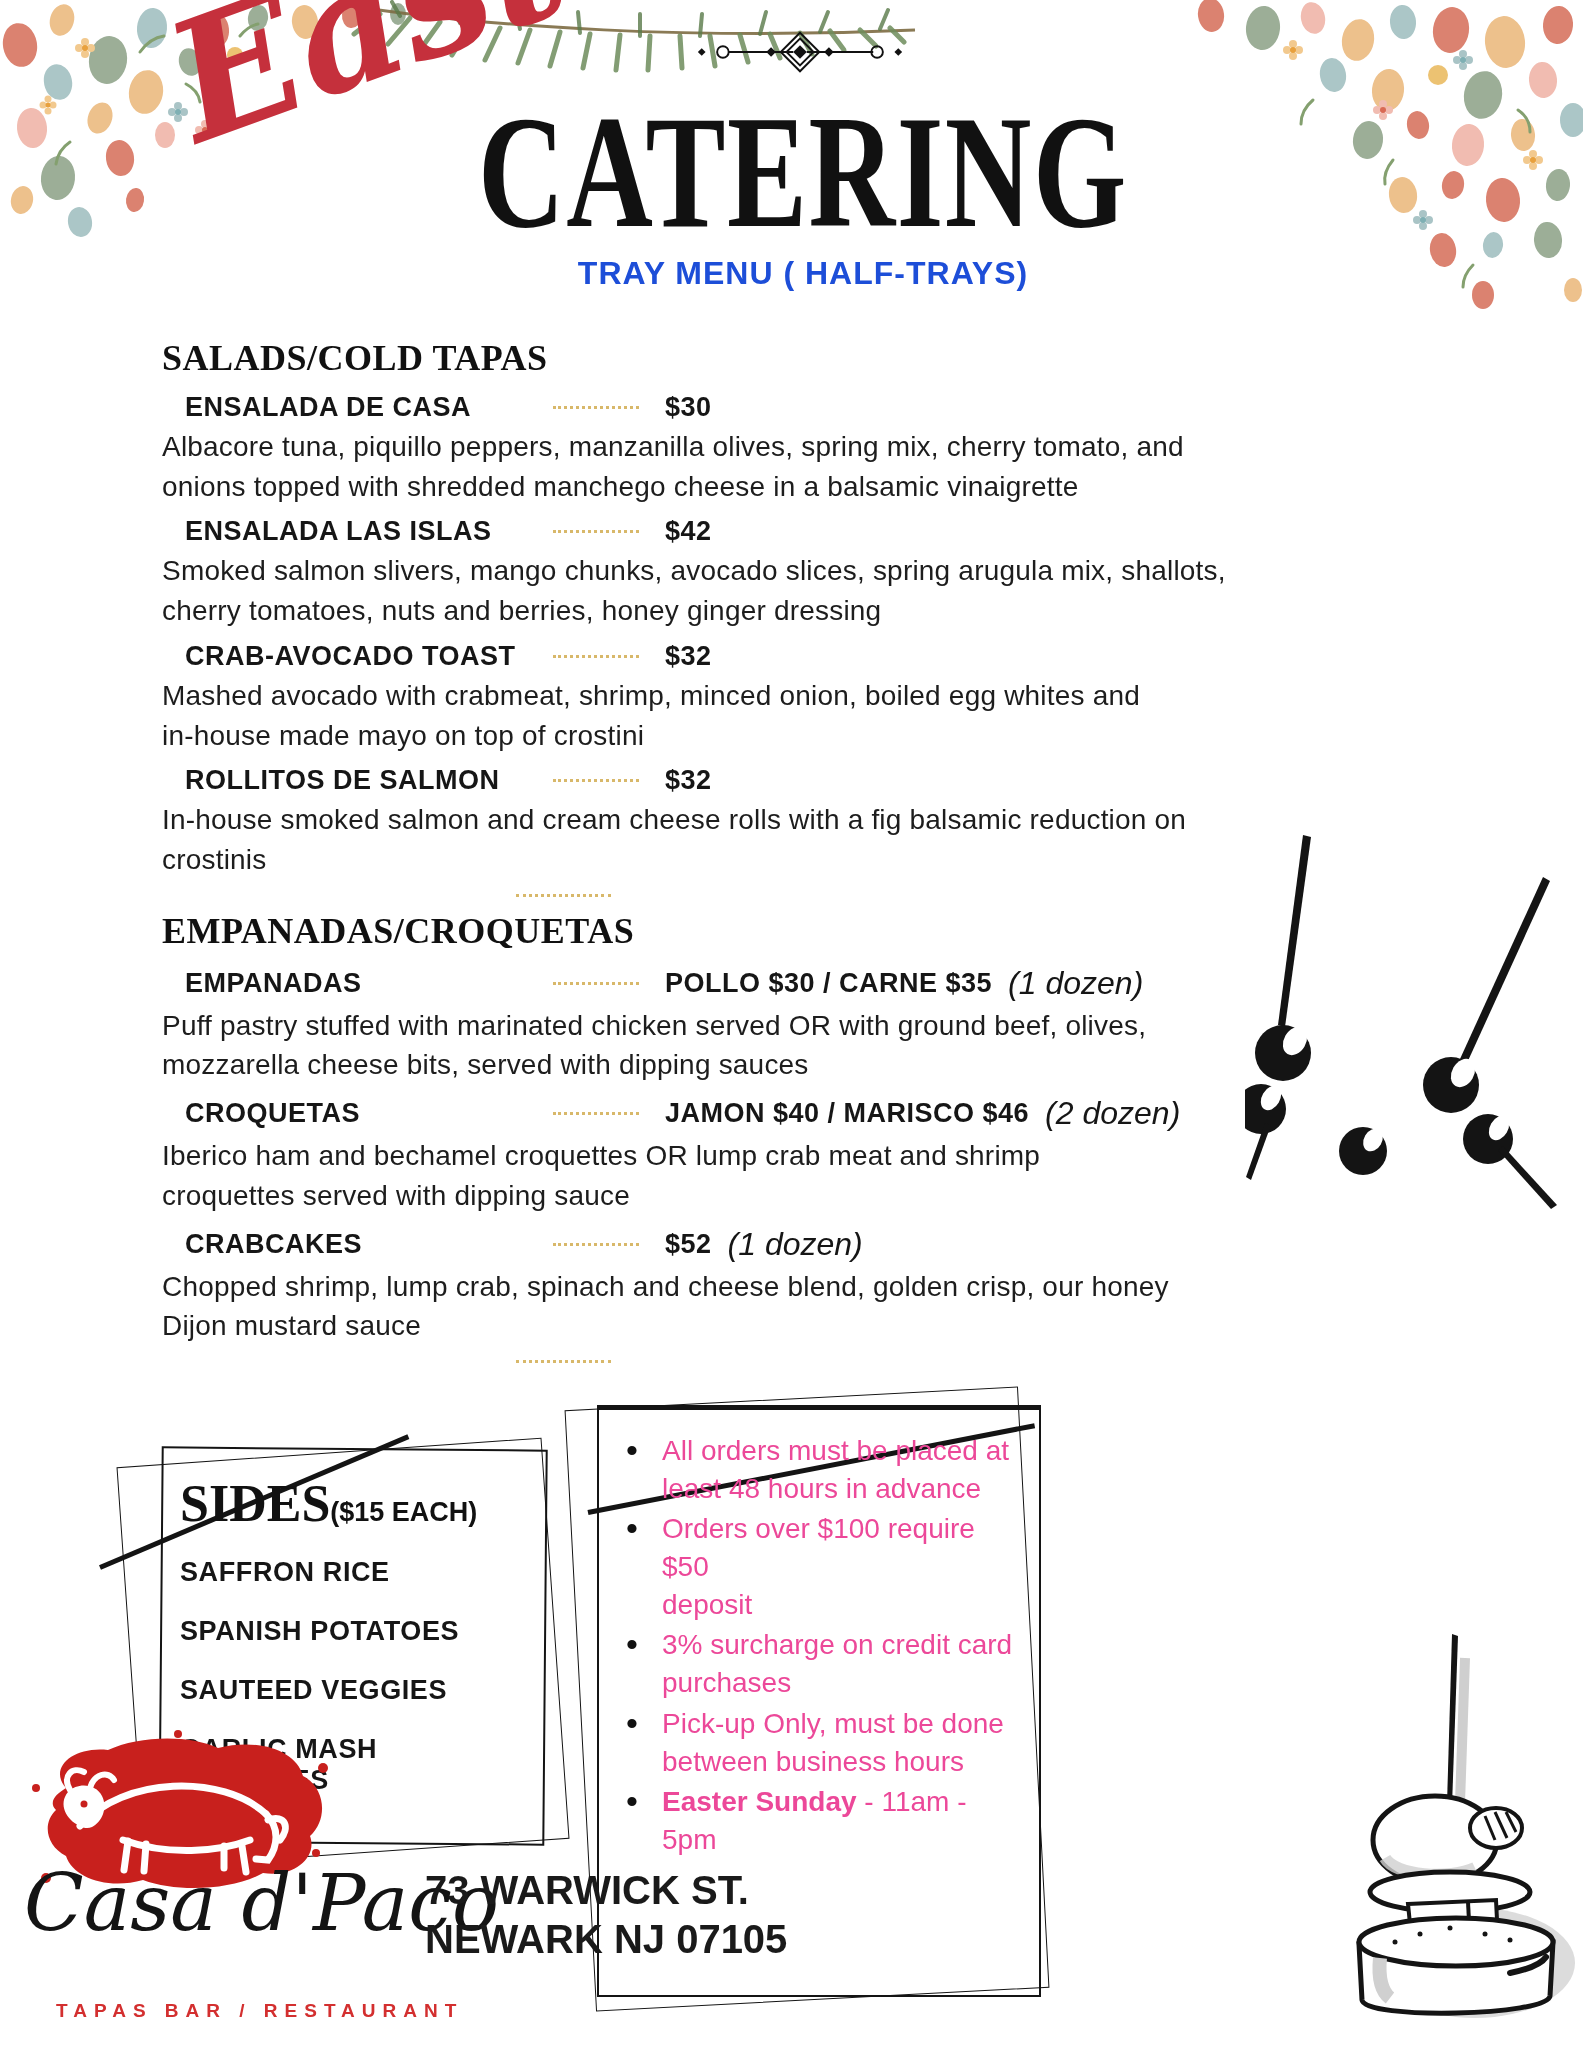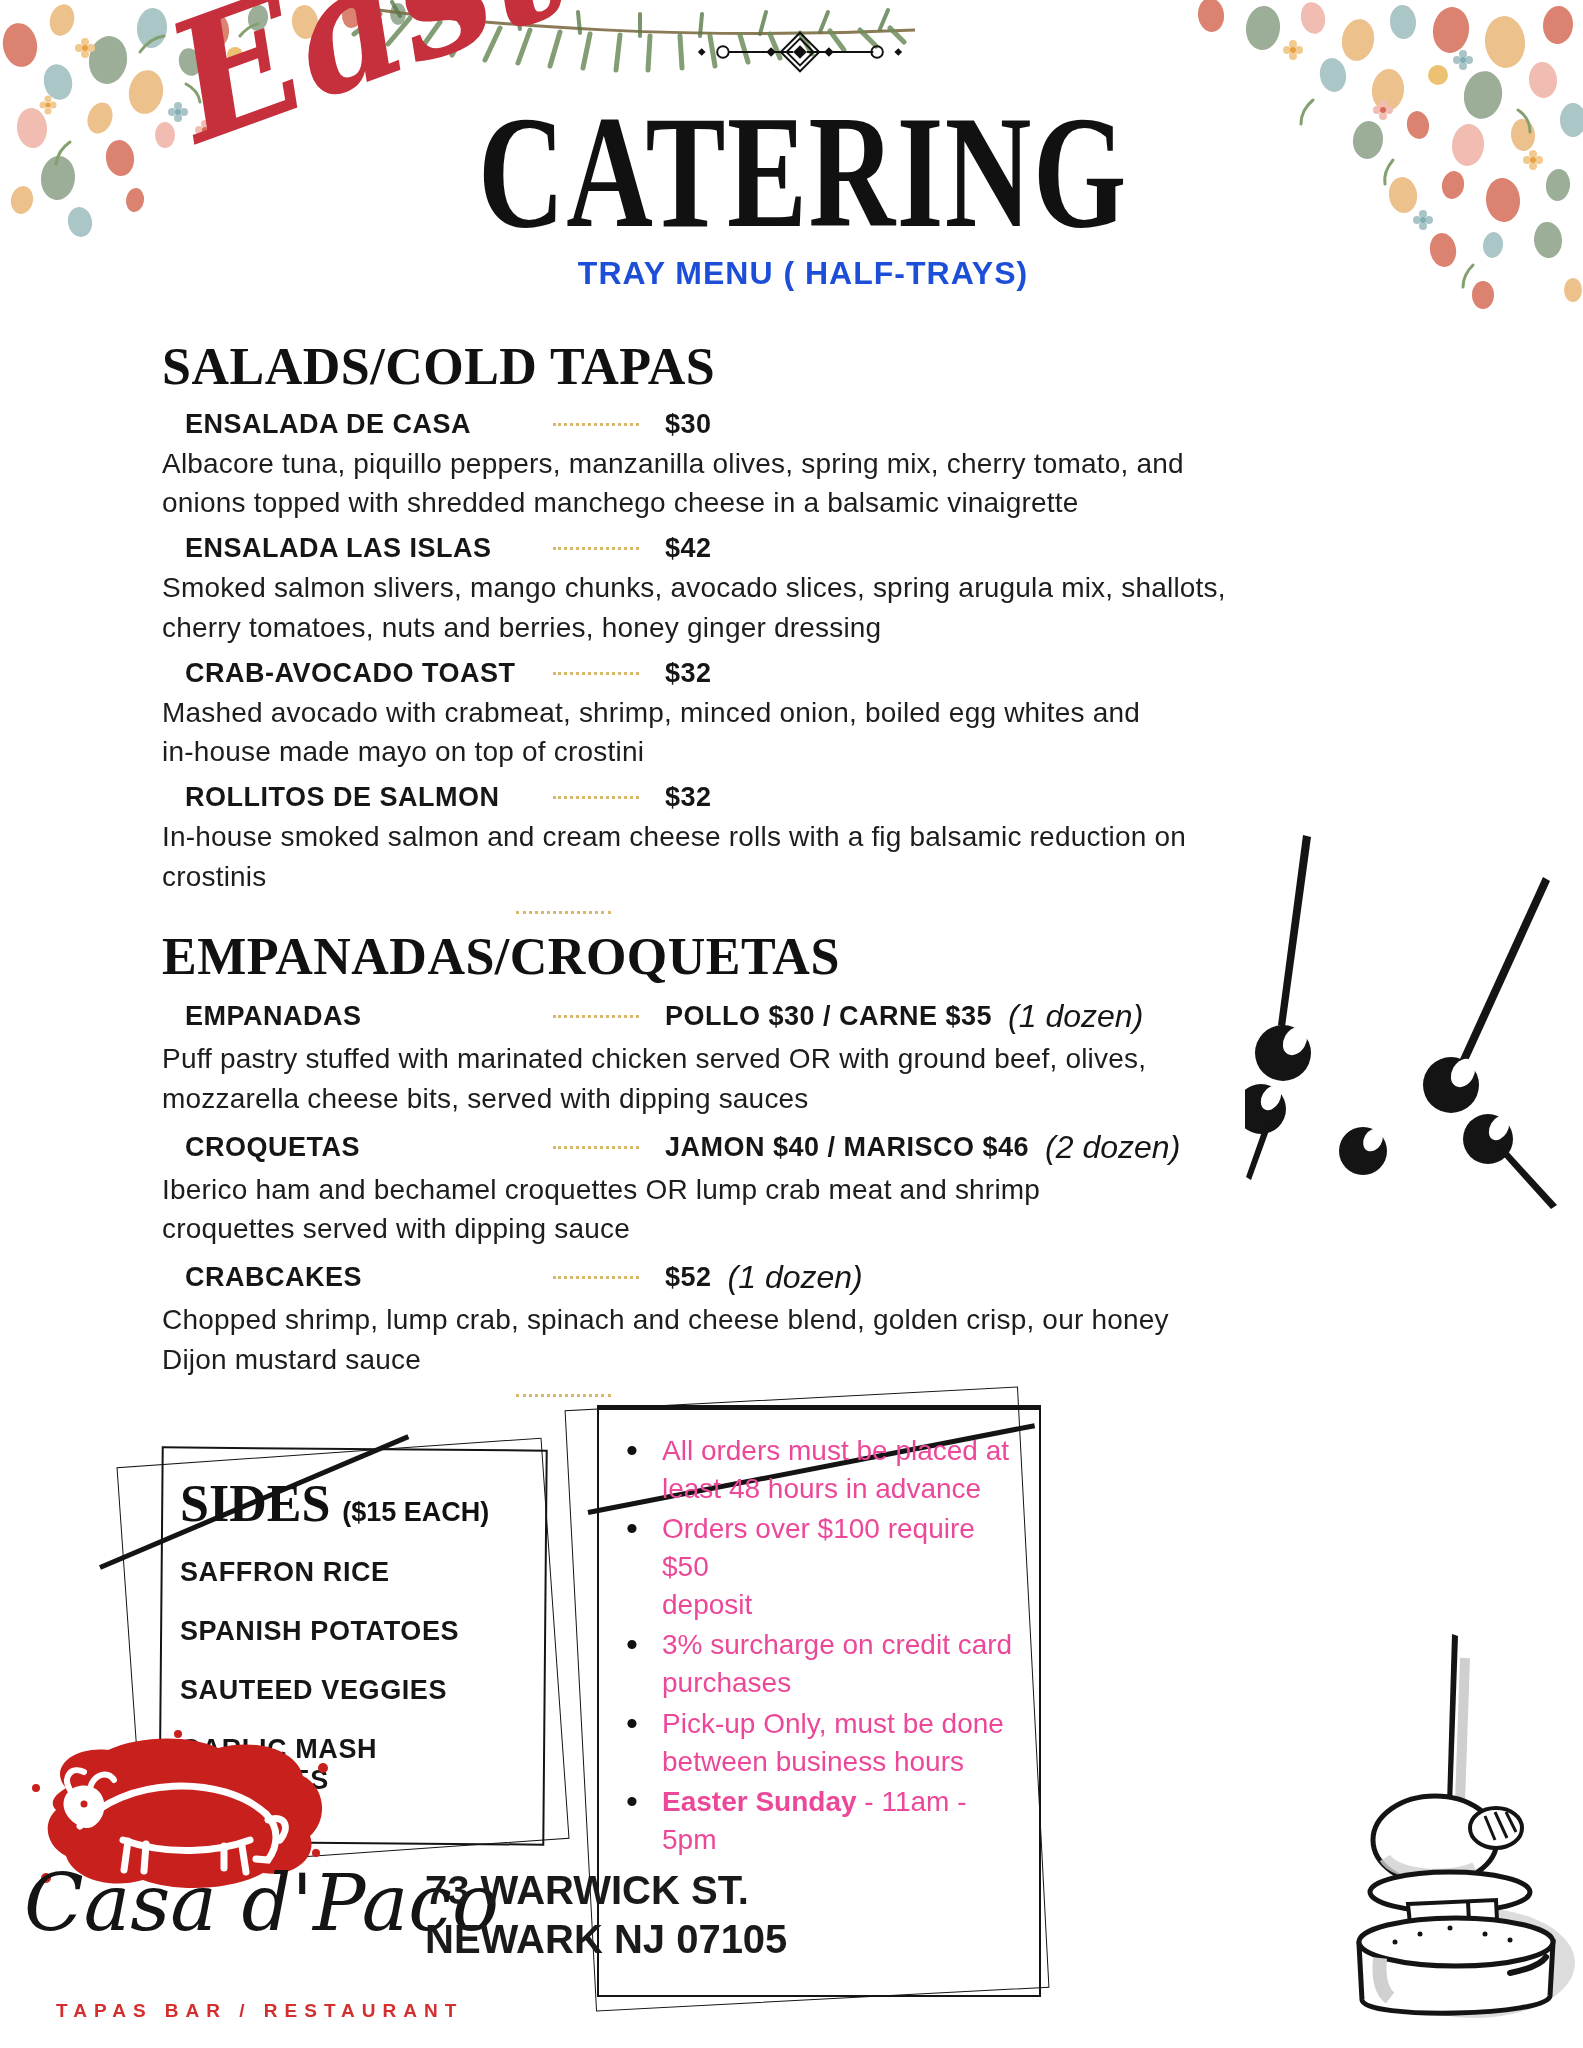--- a/index.html
+++ b/index.html
@@ -17,40 +17,40 @@
       font-style:italic;font-weight:bold;font-size:165px;line-height:1;color:#c5303c;
       transform:rotate(-20deg);transform-origin:left top;z-index:5;}
   .title-catering{position:absolute;left:478px;top:92px;font-family:"Liberation Serif",serif;
       font-weight:bold;font-size:160px;line-height:1;letter-spacing:2px;color:#111;
       transform:scaleX(0.75);transform-origin:left top;white-space:nowrap;}
   .title-sub{position:absolute;left:488px;top:255px;width:630px;text-align:center;
       font-weight:bold;font-size:32px;letter-spacing:1px;color:#1d4ed8;}
 
   
   .menu-col{position:absolute;left:162px;top:340px;width:1210px;}
-  .section-heading{font-family:"Liberation Serif",serif;font-weight:bold;font-size:52px;
+  .section-heading{font-family:"Liberation Serif",serif;font-weight:bold;font-size:36px;
       line-height:1.05;letter-spacing:0.5px;margin:0 0 14px 0;color:#111;}
   .item-row{display:flex;align-items:center;}
   .item-name{font-weight:bold;font-size:27px;letter-spacing:0.5px;width:368px;flex:0 0 auto;margin-left:23px;}
   .leader{width:86px;border-bottom:3px dotted #d8b86a;height:0;margin-right:26px;flex:0 0 auto;}
   .item-price{font-weight:bold;font-size:27px;letter-spacing:0.5px;white-space:nowrap;}
   .item-note{font-style:italic;font-size:32px;margin-left:16px;white-space:nowrap;}
   .item-desc{font-size:28px;line-height:1.42;letter-spacing:0.2px;color:#1d1d1d;
       margin:4px 0 10px 0;max-width:1205px;white-space:pre-line;}
   .section-divider{width:95px;border-bottom:3px dotted #d8b86a;margin:14px 0 16px 354px;}
 
   
   .frame{position:absolute;border:2px solid #141414;background:transparent;}
   .sides-frame1{left:160px;top:1448px;width:382px;height:392px;transform:rotate(0.5deg);}
   .sides-frame2{left:130px;top:1452px;width:424px;height:400px;border-width:1.5px;transform:rotate(-4deg);}
   .sides-diag{position:absolute;left:100px;top:1565px;width:335px;border-top:5px solid #141414;
       transform:rotate(-23deg);transform-origin:left center;}
   .sides-content{position:absolute;left:180px;top:1474px;width:350px;}
   .sides-heading{font-family:"Liberation Serif",serif;font-size:52px;color:#111;margin:0 0 24px 0;}
-  .sides-price-note{font-family:"Liberation Sans",sans-serif;font-weight:bold;font-size:27px;margin-left:12px;}
+  .sides-price-note{font-family:"Liberation Sans",sans-serif;font-weight:bold;font-size:27px;}
   .sides-item{font-weight:bold;font-size:27px;letter-spacing:0.6px;margin-bottom:28px;}
 
   .notes-frame1{left:597px;top:1405px;width:440px;height:585px;border-width:2.5px;border-top-width:5px;}
   .notes-frame2{left:580px;top:1398px;width:452px;height:600px;border-width:1.5px;transform:rotate(-3deg);}
   .notes-diag{position:absolute;left:588px;top:1510px;width:455px;border-top:5px solid #141414;
       transform:rotate(-11deg);transform-origin:left center;}
   .notes-list{position:absolute;left:626px;top:1432px;width:402px;list-style:none;margin:0;padding:0;}
   .notes-list li{display:flex;font-size:28px;line-height:1.36;margin:0 0 2px 0;color:#ec4899;}
   .notes-list li::before{content:"\2022";font-size:34px;line-height:1.1;width:36px;flex:0 0 auto;color:#111;}
   .note-text{white-space:pre-line;}

